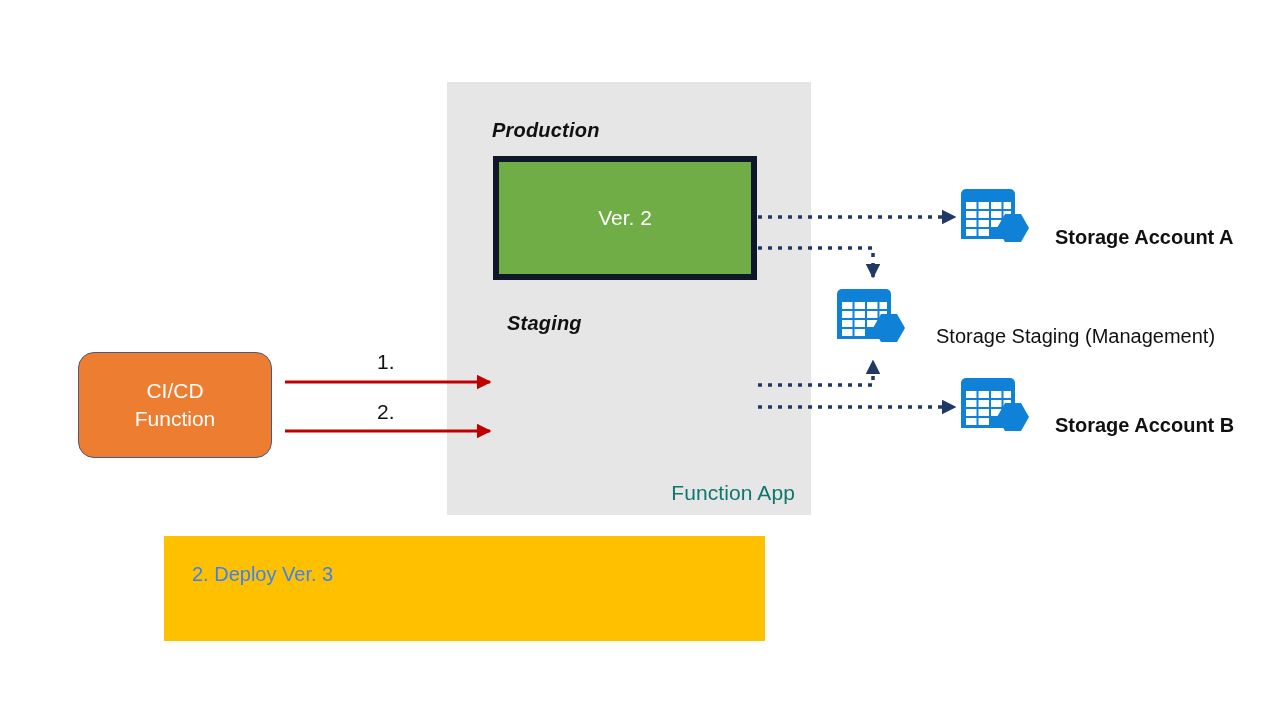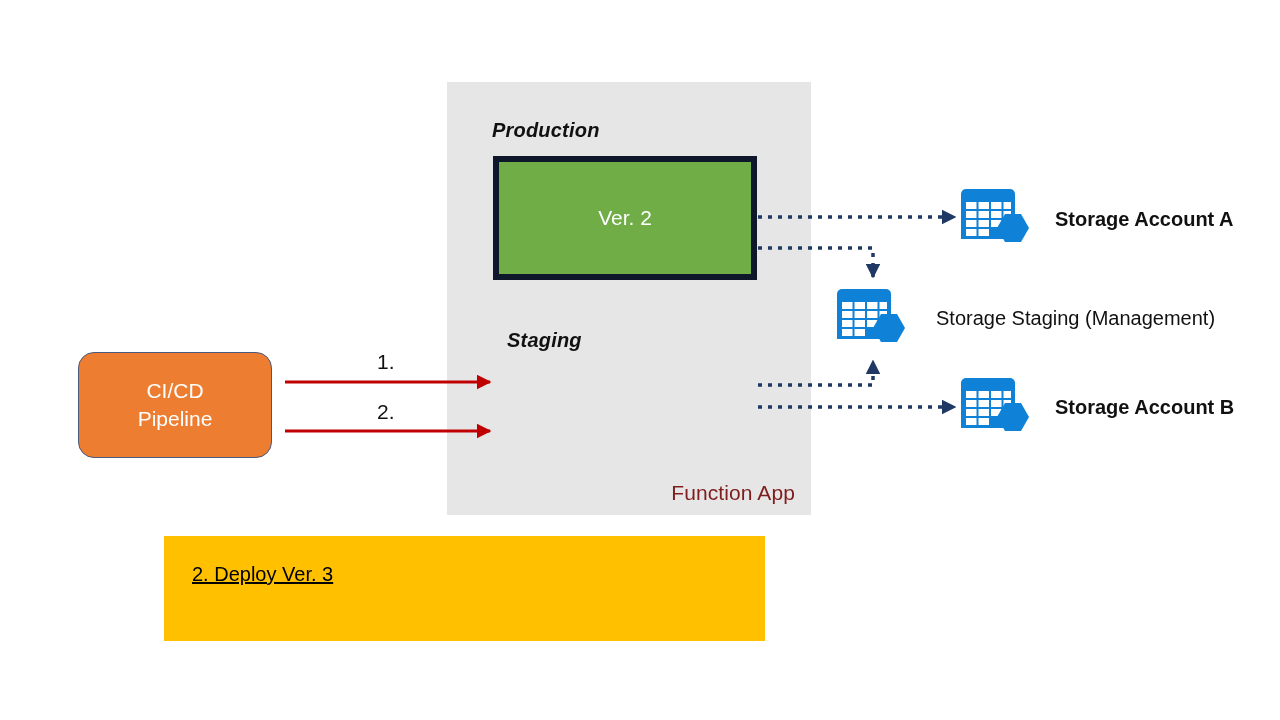--- a/index.html
+++ b/index.html
@@ -27,34 +27,34 @@
     width: 364px;
     height: 433px;
     background: #e6e6e6;
   }
   .function-app-label {
     left: 447px;
     top: 481px;
     width: 348px;
     text-align: right;
     font-size: 21px;
-    color: #7f1d1d;
+    color: #0f766e;
     letter-spacing: .1px;
   }
 
   
   .slot-label {
     font-size: 20px;
     font-weight: bold;
     font-style: italic;
     color: #111111;
     letter-spacing: .2px;
   }
   .slot-label-production { left: 492px; top: 119px; }
-  .slot-label-staging    { left: 507px; top: 329px; }
+  .slot-label-staging    { left: 507px; top: 312px; }
 
   
   .version-box {
     width: 264px;
     height: 124px;
     border: 6px solid #0f172a;
     box-sizing: border-box;
     display: flex;
     align-items: center;
     justify-content: center;
@@ -104,29 +104,29 @@
     left: 164px;
     top: 536px;
     width: 601px;
     height: 105px;
     background: #ffc000;
   }
   .callout-text {
     left: 192px;
     top: 563px;
     font-size: 20px;
-    color: #000000;
-    text-decoration: underline;
+    color: #3b82f6;
   }
 
   
   .storage-label {
     font-size: 20px;
     color: #111111;
     white-space: nowrap;
+    margin-top: 18px;
   }
   .storage-label-bold { font-weight: bold; }
   .storage-label-a { left: 1055px; top: 208px; }
   .storage-label-m { left: 936px; top: 307px; }
   .storage-label-b { left: 1055px; top: 396px; }
 
   
   .storage-icon { width: 76px; height: 76px; }
   .storage-icon-a { left: 957px; top: 183px; }
   .storage-icon-m { left: 833px; top: 283px; }
@@ -150,21 +150,21 @@
   <div class="abs version-box version-box-production">
     <span>Ver. 2</span>
   </div>
 
   <div class="abs slot-label slot-label-staging">Staging</div>
 
   <div class="abs function-app-label">Function App</div>
 
   <div class="abs pipeline-box">
     <span>CI/CD</span>
-    <span>Pipeline</span>
+    <span>Function</span>
   </div>
 
   <div class="abs step-label step-label-1">1.</div>
   <div class="abs step-label step-label-2">2.</div>
 
   <div class="abs callout-box"></div>
   <div class="abs callout-text">2. Deploy Ver. 3</div>
 
   <div class="abs storage-icon storage-icon-a">
     <svg viewBox="0 0 76 76" width="76" height="76" aria-hidden="true">

